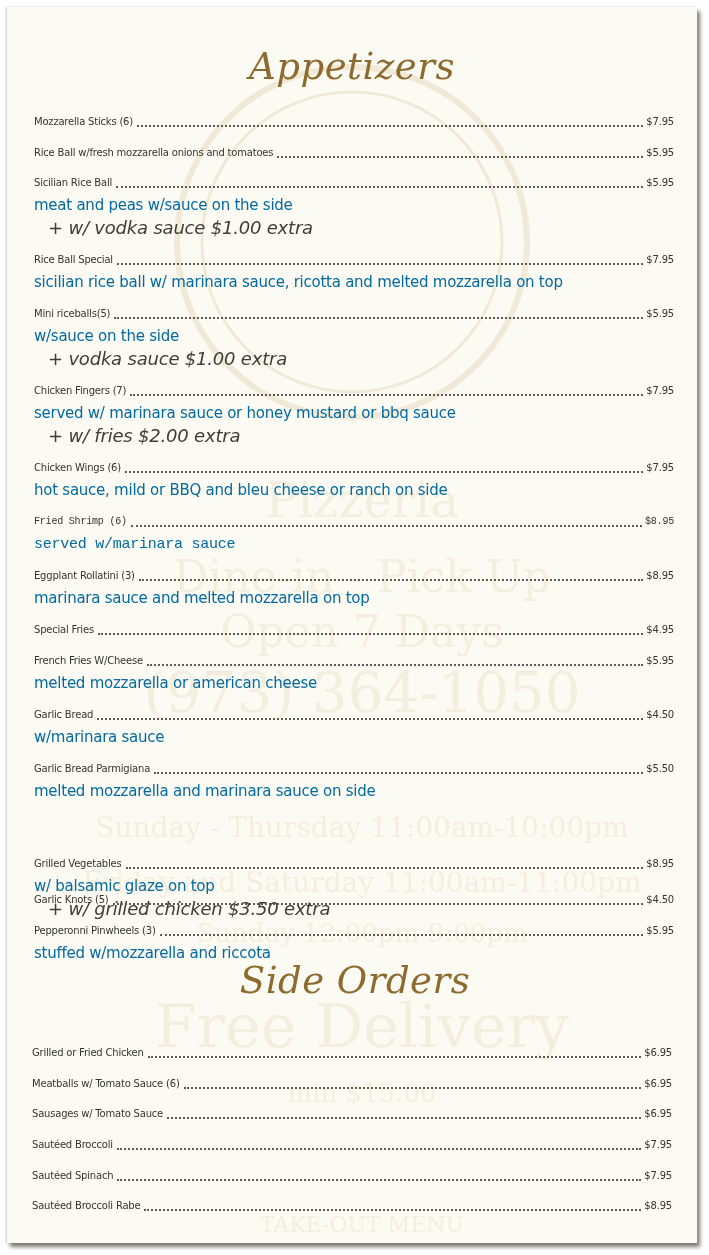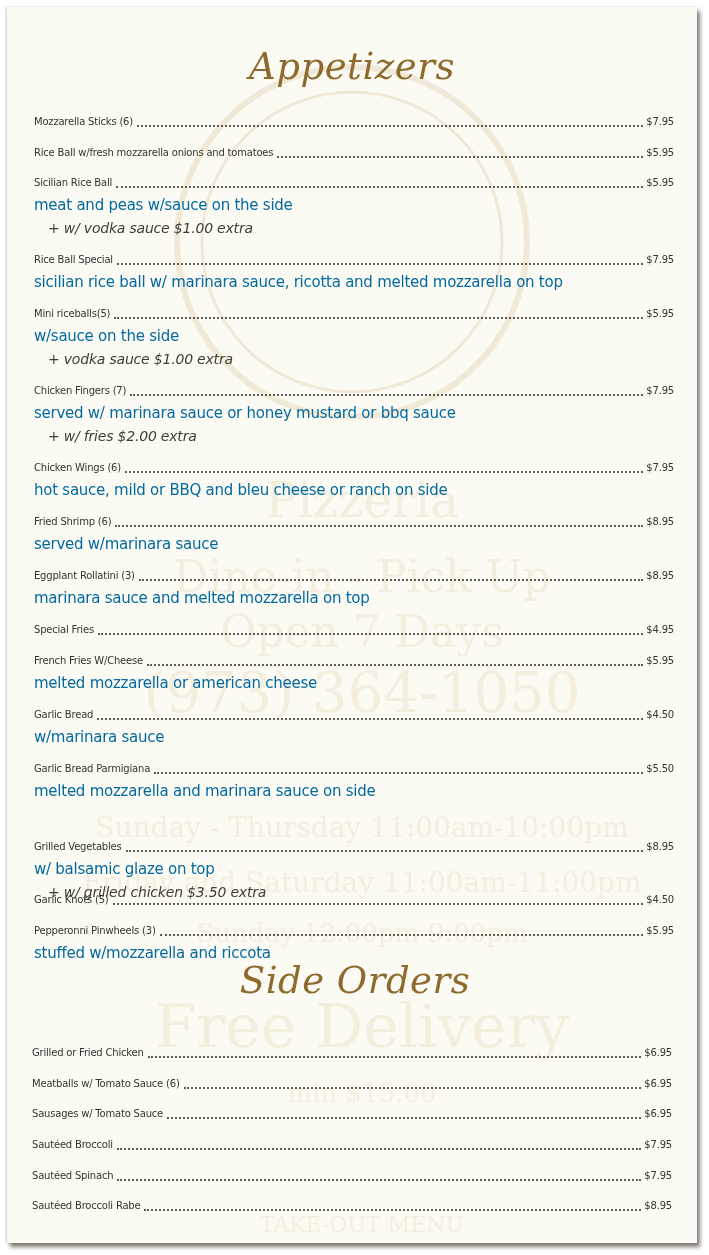--- a/index.html
+++ b/index.html
@@ -75,21 +75,21 @@
       letter-spacing: -0.2px;
     }
     .item-desc {
       font-size: 15px;
       line-height: 23px;
       color: #0369a1;
       white-space: nowrap;
       letter-spacing: -0.25px;
     }
     .item-extra {
-      font-size: 14px;
+      font-size: 18px;
       line-height: 22px;
       font-style: italic;
       color: #3f3d38;
       padding-left: 14px;
       white-space: nowrap;
       letter-spacing: -0.2px;
     }
   </style>
 </head>
 <body>
@@ -178,21 +178,21 @@
 
     <div class="item" style="top:450px;">
       <div class="item-line">
         <span class="item-name">Chicken Wings (6)</span>
         <span class="leader"></span>
         <span class="item-price">$7.95</span>
       </div>
       <div class="item-desc">hot sauce, mild or BBQ and bleu cheese or ranch on side</div>
     </div>
 
-    <div class="item" style="top:504px;">
+    <div class="item" style="top:504px;font-family:Liberation Mono, monospace;">
       <div class="item-line">
         <span class="item-name">Fried Shrimp (6)</span>
         <span class="leader"></span>
         <span class="item-price">$8.95</span>
       </div>
       <div class="item-desc">served w/marinara sauce</div>
     </div>
 
     <div class="item" style="top:558px;">
       <div class="item-line">
@@ -231,21 +231,21 @@
 
     <div class="item" style="top:751px;">
       <div class="item-line">
         <span class="item-name">Garlic Bread Parmigiana</span>
         <span class="leader"></span>
         <span class="item-price">$5.50</span>
       </div>
       <div class="item-desc">melted mozzarella and marinara sauce on side</div>
     </div>
 
-    <div class="item" style="top:829px;">
+    <div class="item" style="top:846px;">
       <div class="item-line">
         <span class="item-name">Grilled Vegetables</span>
         <span class="leader"></span>
         <span class="item-price">$8.95</span>
       </div>
       <div class="item-desc">w/ balsamic glaze on top</div>
       <div class="item-extra">+ w/ grilled chicken $3.50 extra</div>
     </div>
 
     <div class="item" style="top:882px;">

